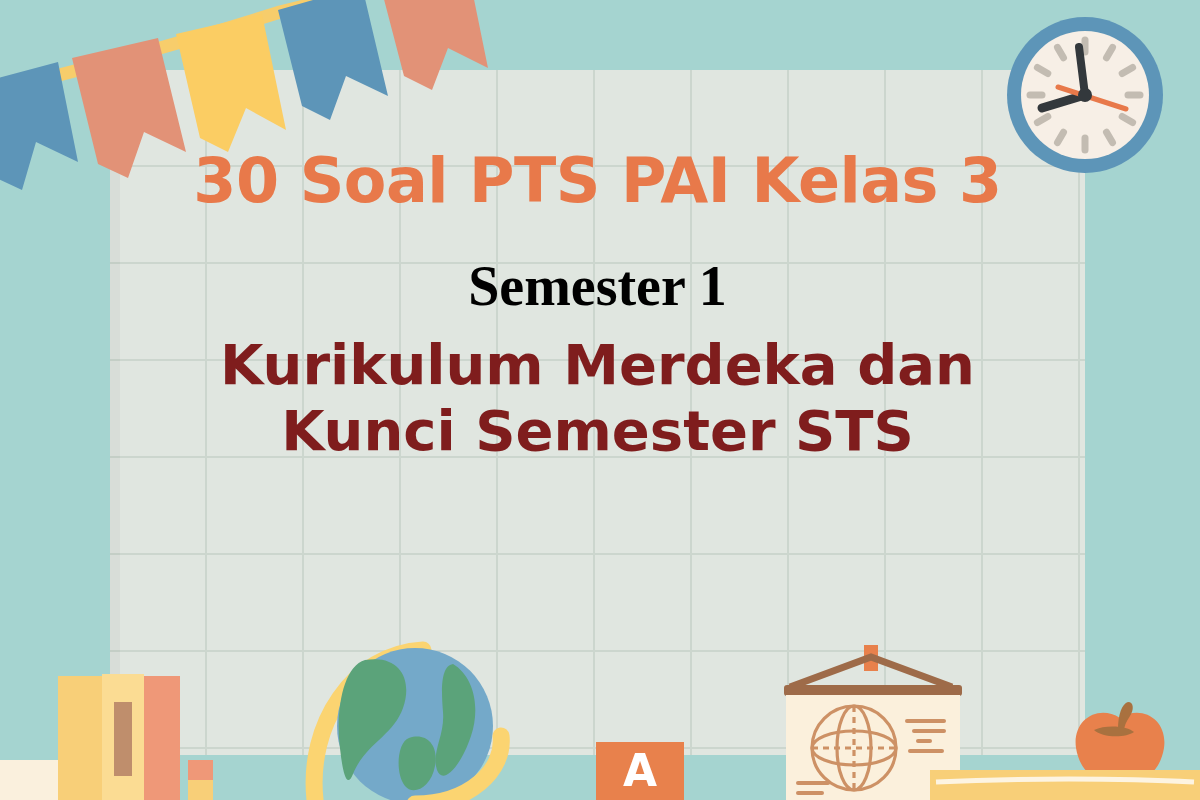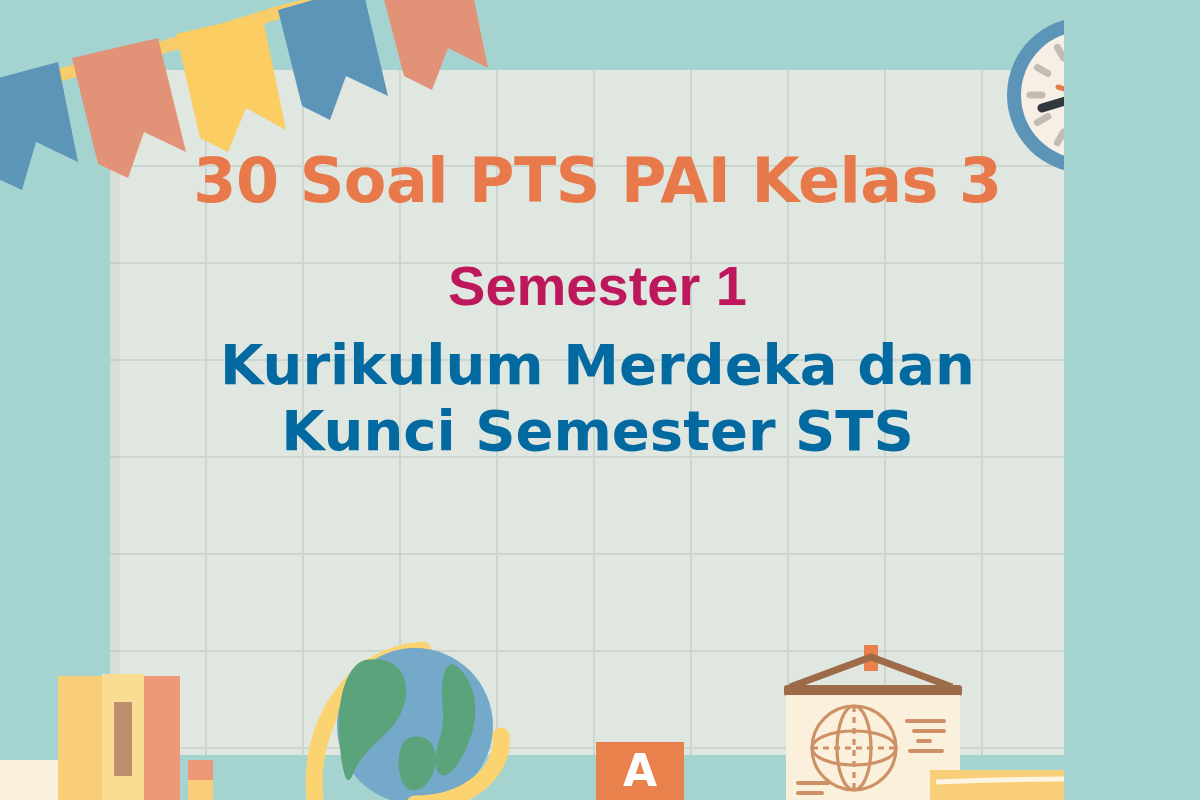--- a/index.html
+++ b/index.html
@@ -2,21 +2,21 @@
 <html><head>
 <meta charset="utf-8">
 <style>
   html,body{margin:0;padding:0;}
   body{
     width:1200px;height:800px;overflow:hidden;
     font-family:"DejaVu Sans", sans-serif;
     background:#a5d4d0;
     position:relative;
   }
-  #stage{position:absolute;inset:0;width:1064px;height:800px;overflow:hidden;}
+  #stage{position:absolute;inset:0;width:1200px;height:800px;overflow:hidden;}
 
   
   .wall{position:absolute;inset:0;background:#a5d4d0;}
 
   
   .board{
     position:absolute;left:110px;top:70px;width:975px;height:685px;
     background:#e0e6e0;
     background-image:
       linear-gradient(to right, #ccd6ce 2px, transparent 2px),
@@ -40,26 +40,26 @@
     position:absolute;left:110px;top:150px;width:975px;
     text-align:center;
   }
   .t-orange1{
     font-size:62px;font-weight:700;color:#e8794a;
     letter-spacing:-0.5px;line-height:1.0;
     margin:0 0 46px 0;
     font-family:"DejaVu Sans", sans-serif;
   }
   .t-orange2{
-    font-size:56px;font-weight:700;color:#be185d;
+    font-size:56px;font-weight:700;color:#000000;
     line-height:1.0;margin:0 0 18px 0;
-    font-family:Liberation Sans, sans-serif;
+    font-family:Liberation Serif, serif;
   }
   .t-blue{
-    font-size:56px;font-weight:700;color:#0369a1;
+    font-size:56px;font-weight:700;color:#7f1d1d;
     line-height:1.18;margin:0;
     font-family:"DejaVu Sans", sans-serif;
   }
   .t-blue div{white-space:nowrap;}
 
   
   .desk{position:absolute;left:0;top:755px;width:1200px;height:45px;background:#a5d4d0;}
 
   
   .obj{position:absolute;}

